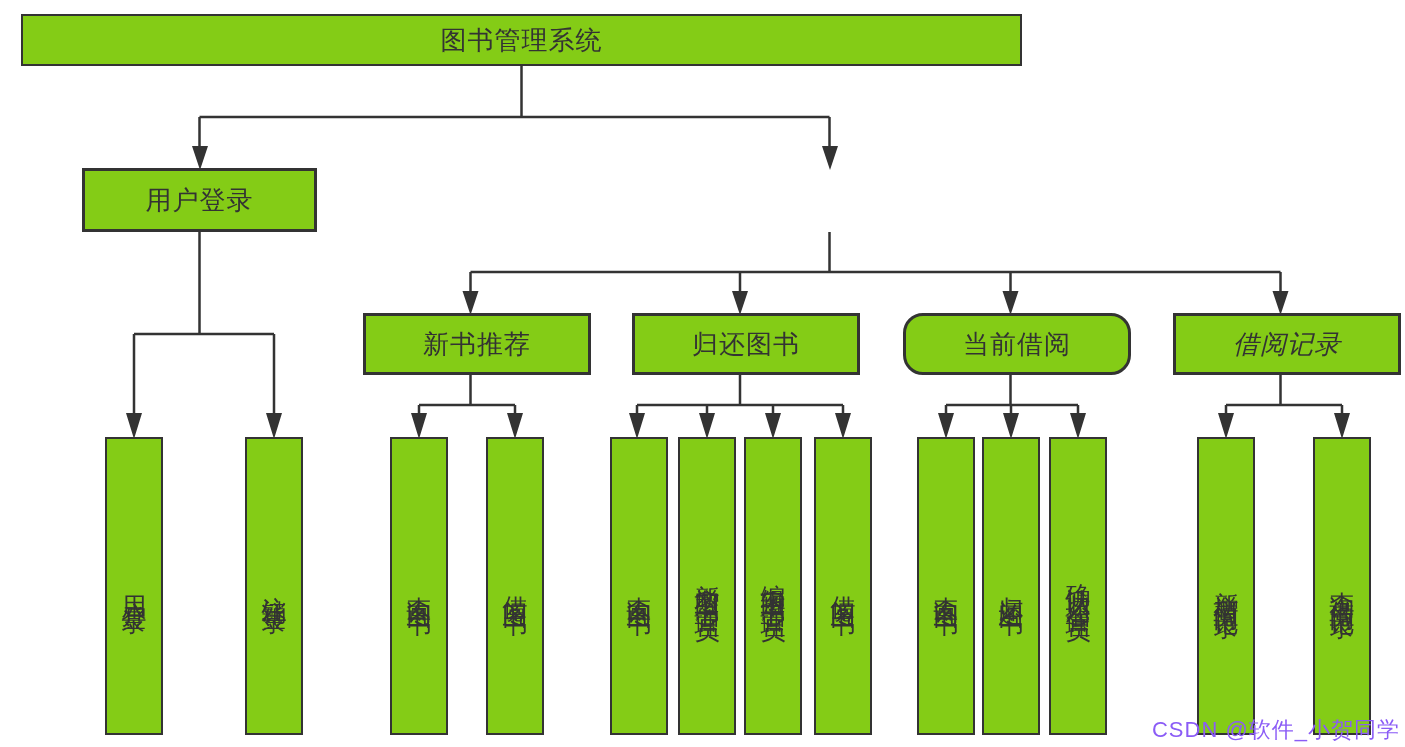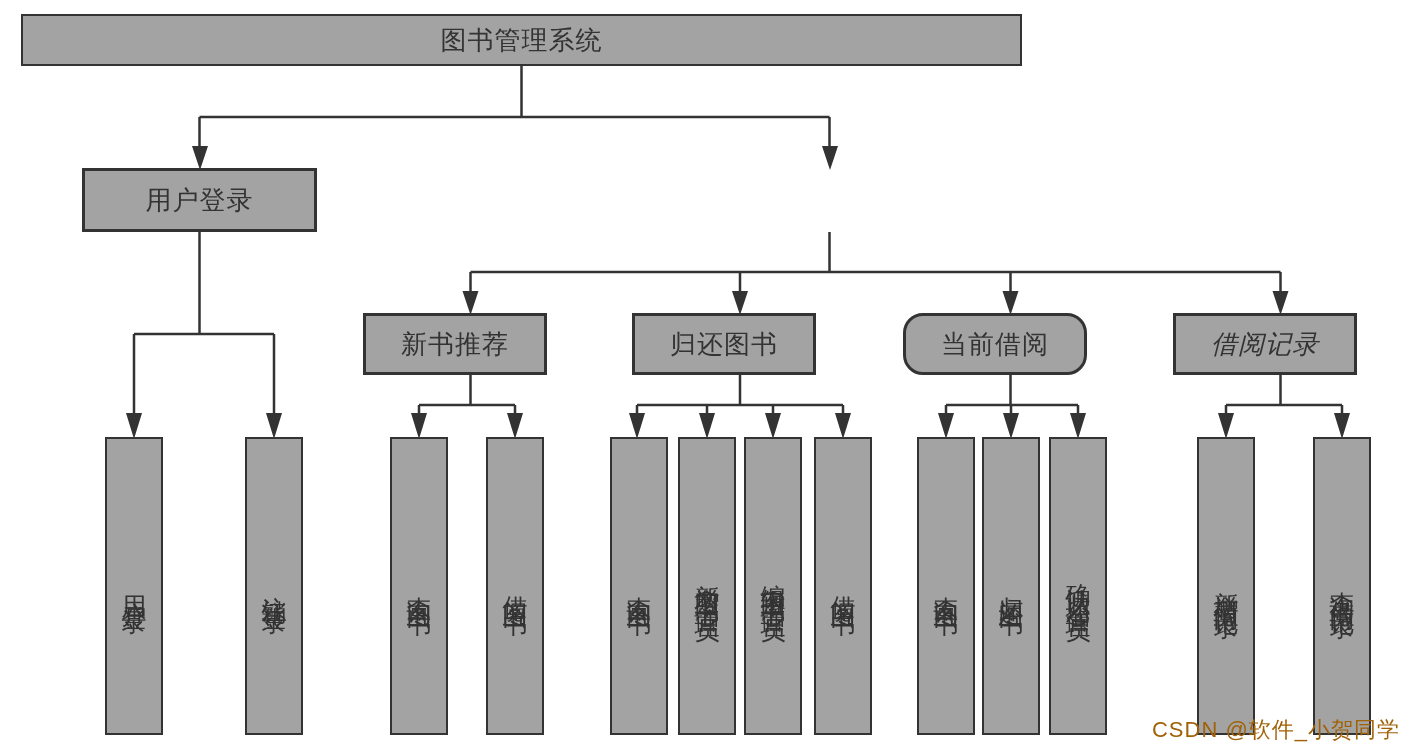--- a/index.html
+++ b/index.html
@@ -8,32 +8,32 @@
     width:1405px;height:747px;
     background:#ffffff;
     font-family:"Liberation Sans","DejaVu Sans",sans-serif;
     color:#333333;
     overflow:hidden;
   }
   .connectors{position:absolute;left:0;top:0;width:1405px;height:747px;}
   .node{
     position:absolute;
     box-sizing:border-box;
-    background:#a3a3a3;
+    background:#84cc16;
     border:3px solid #333333;
     display:flex;align-items:center;justify-content:center;
     text-align:center;
     letter-spacing:1px;
     font-size:26px;
     line-height:1;
     z-index:2;
   }
   .node.root{left:21px;top:14px;width:1001px;height:52px;border-width:2.5px;}
   .node.lvl2{top:168px;width:235px;height:64px;}
-  .node.lvl3{top:313px;width:184px;height:62px;}
+  .node.lvl3{top:313px;width:228px;height:62px;}
   .node.leaf{
     top:437px;width:58px;height:298px;border-width:2.5px;
     font-size:25px;
   }
   .leaf .vtext{
     writing-mode:vertical-rl;
     text-orientation:mixed;
     letter-spacing:5px;
     line-height:1;
     white-space:nowrap;
@@ -49,21 +49,21 @@
   
   .pos-l1{left:105px;} .pos-l2{left:245px;}
   .pos-l3{left:390px;} .pos-l4{left:486px;}
   .pos-l5{left:610px;} .pos-l6{left:678px;} .pos-l7{left:744px;} .pos-l8{left:814px;}
   .pos-l9{left:917px;} .pos-l10{left:982px;} .pos-l11{left:1049px;}
   .pos-l12{left:1197px;} .pos-l13{left:1313px;}
   .watermark{
     position:absolute;
     right:5px;bottom:6px;
     font-size:22px;
-    color:#a16207;
+    color:#8b5cf6;
     letter-spacing:1px;
     z-index:5;
     line-height:1;
   }
 </style>
 </head>
 <body>
 
 <div class="stage">
 

